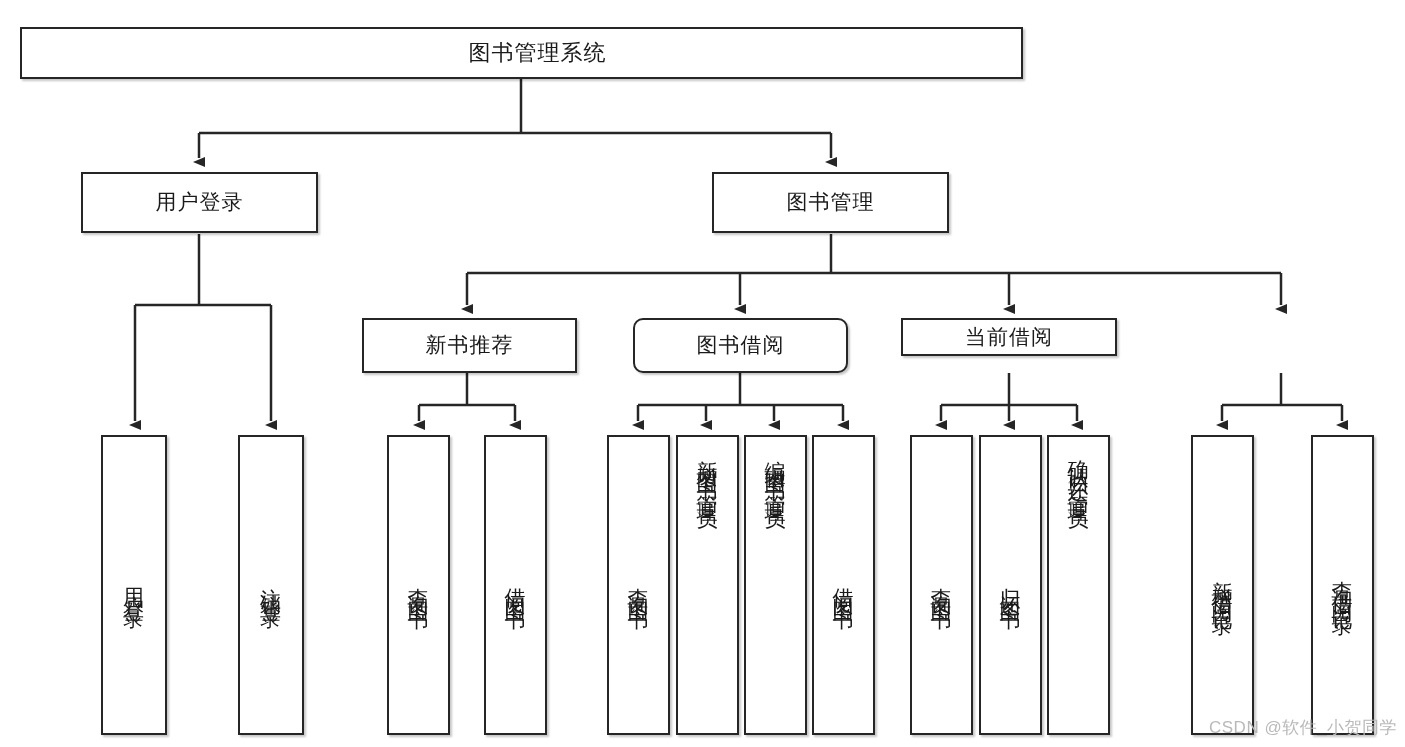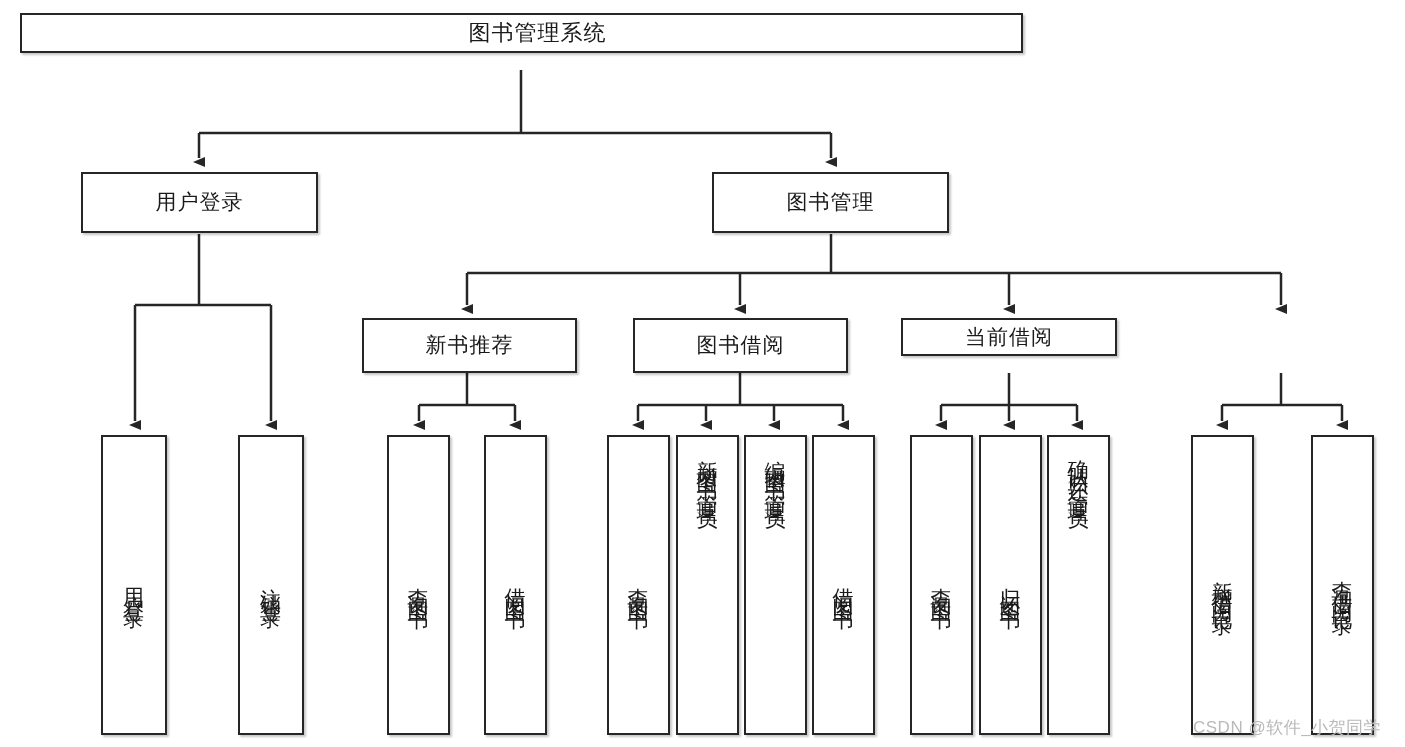--- a/index.html
+++ b/index.html
@@ -68,20 +68,21 @@
   .watermark {
     position: absolute;
     left: 1193px;
     top: 716px;
     font-size: 17px;
     color: #b9b9b9;
     letter-spacing: 0.5px;
     z-index: 5;
     white-space: nowrap;
     font-family: "Liberation Sans", "DejaVu Sans", sans-serif;
+    padding-left: 16px;
   }
 </style>
 </head>
 <body>
 
 <div id="canvas">
 
   <svg class="connectors" viewBox="0 0 1405 747" xmlns="http://www.w3.org/2000/svg">
     <defs>
       <marker id="arrow" markerWidth="10" markerHeight="12" refX="1" refY="6" orient="auto" markerUnits="userSpaceOnUse">
@@ -127,37 +128,37 @@
       <path d="M1009,405 L1009,421" marker-end="url(#arrow)"></path>
       <path d="M1077,405 L1077,421" marker-end="url(#arrow)"></path>
 
       <path d="M1281,373 L1281,405"></path>
       <path d="M1222,405 L1342,405"></path>
       <path d="M1222,405 L1222,421" marker-end="url(#arrow)"></path>
       <path d="M1342,405 L1342,421" marker-end="url(#arrow)"></path>
     </g>
   </svg>
 
-  <div class="node root" style="left:20px; top:13px; width:1003px; height:40px;padding-left:32px;">
+  <div class="node root" style="left:20px; top:27px; width:1003px; height:52px;padding-left:32px;">
     <span class="label">图书管理系统</span>
   </div>
 
   <div class="node lvl2" style="left:81px; top:172px; width:237px; height:61px;">
     <span class="label">用户登录</span>
   </div>
 
   <div class="node lvl3" style="left:362px; top:318px; width:215px; height:55px;">
     <span class="label">新书推荐</span>
   </div>
 
   <div class="node lvl2" style="left:712px; top:172px; width:237px; height:61px;">
     <span class="label">图书管理</span>
   </div>
 
-  <div class="node lvl3" style="left:633px; top:318px; width:215px; height:55px;">
+  <div class="node lvl3" style="left:633px; top:318px; width:215px; height:55px;border-radius:10px;">
     <span class="label">图书借阅</span>
   </div>
 
   <div class="node lvl3" style="left:901px; top:318px; width:216px; height:38px;">
     <span class="label">当前借阅</span>
   </div>
 
 
   <div class="node leaf centered" style="left:101px; top:435px; width:66px; height:300px;">
     <span class="label">用户登录</span>

